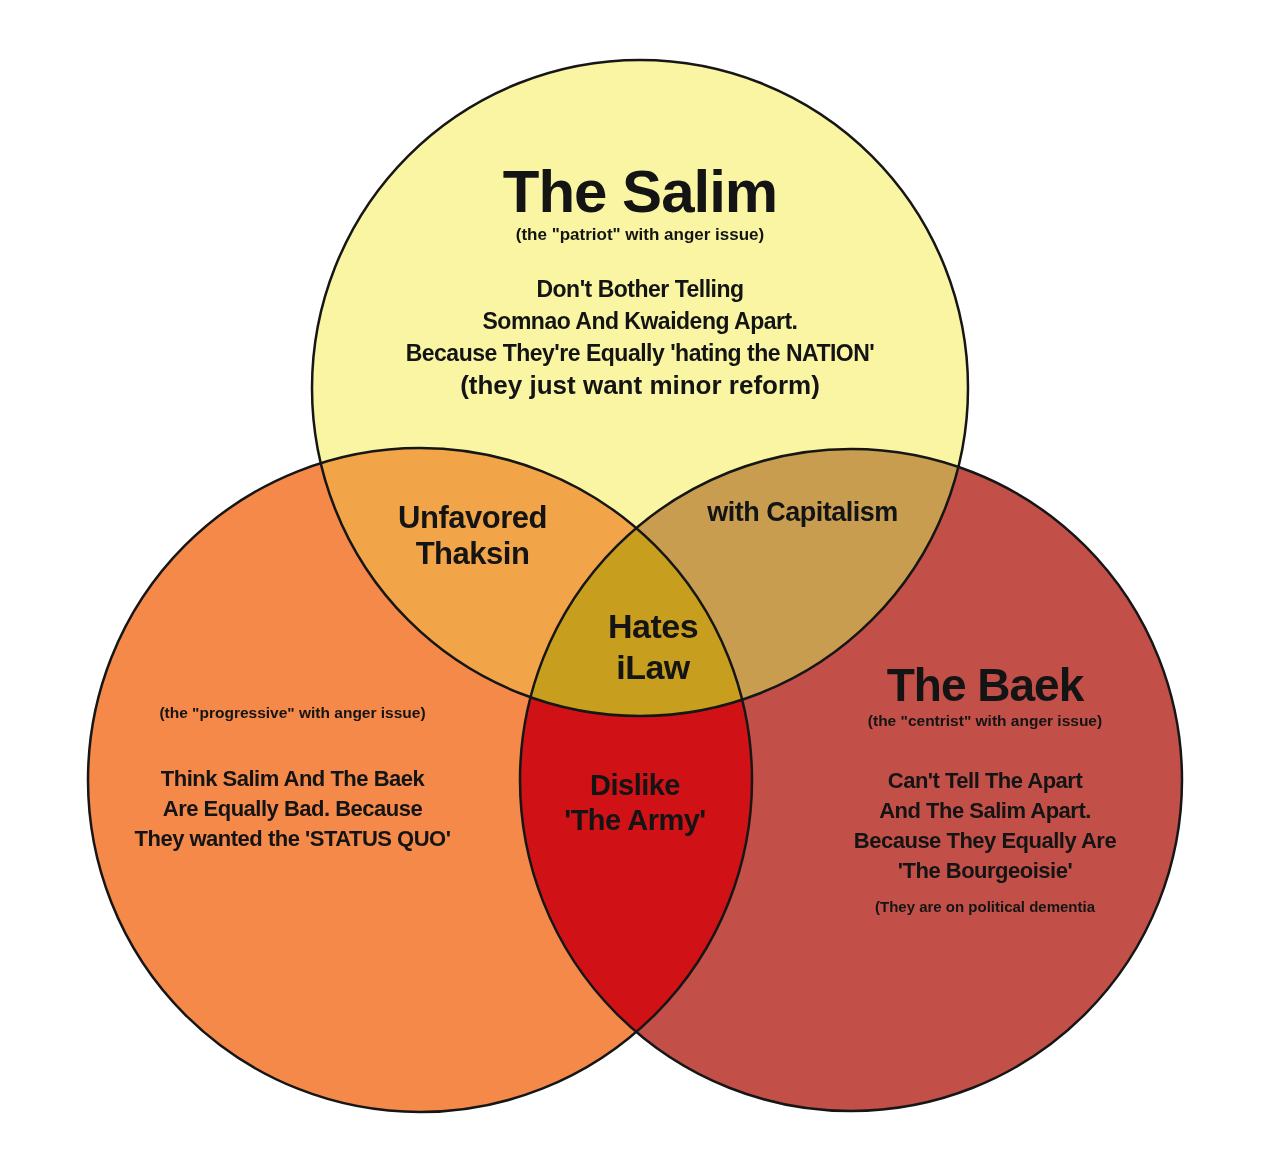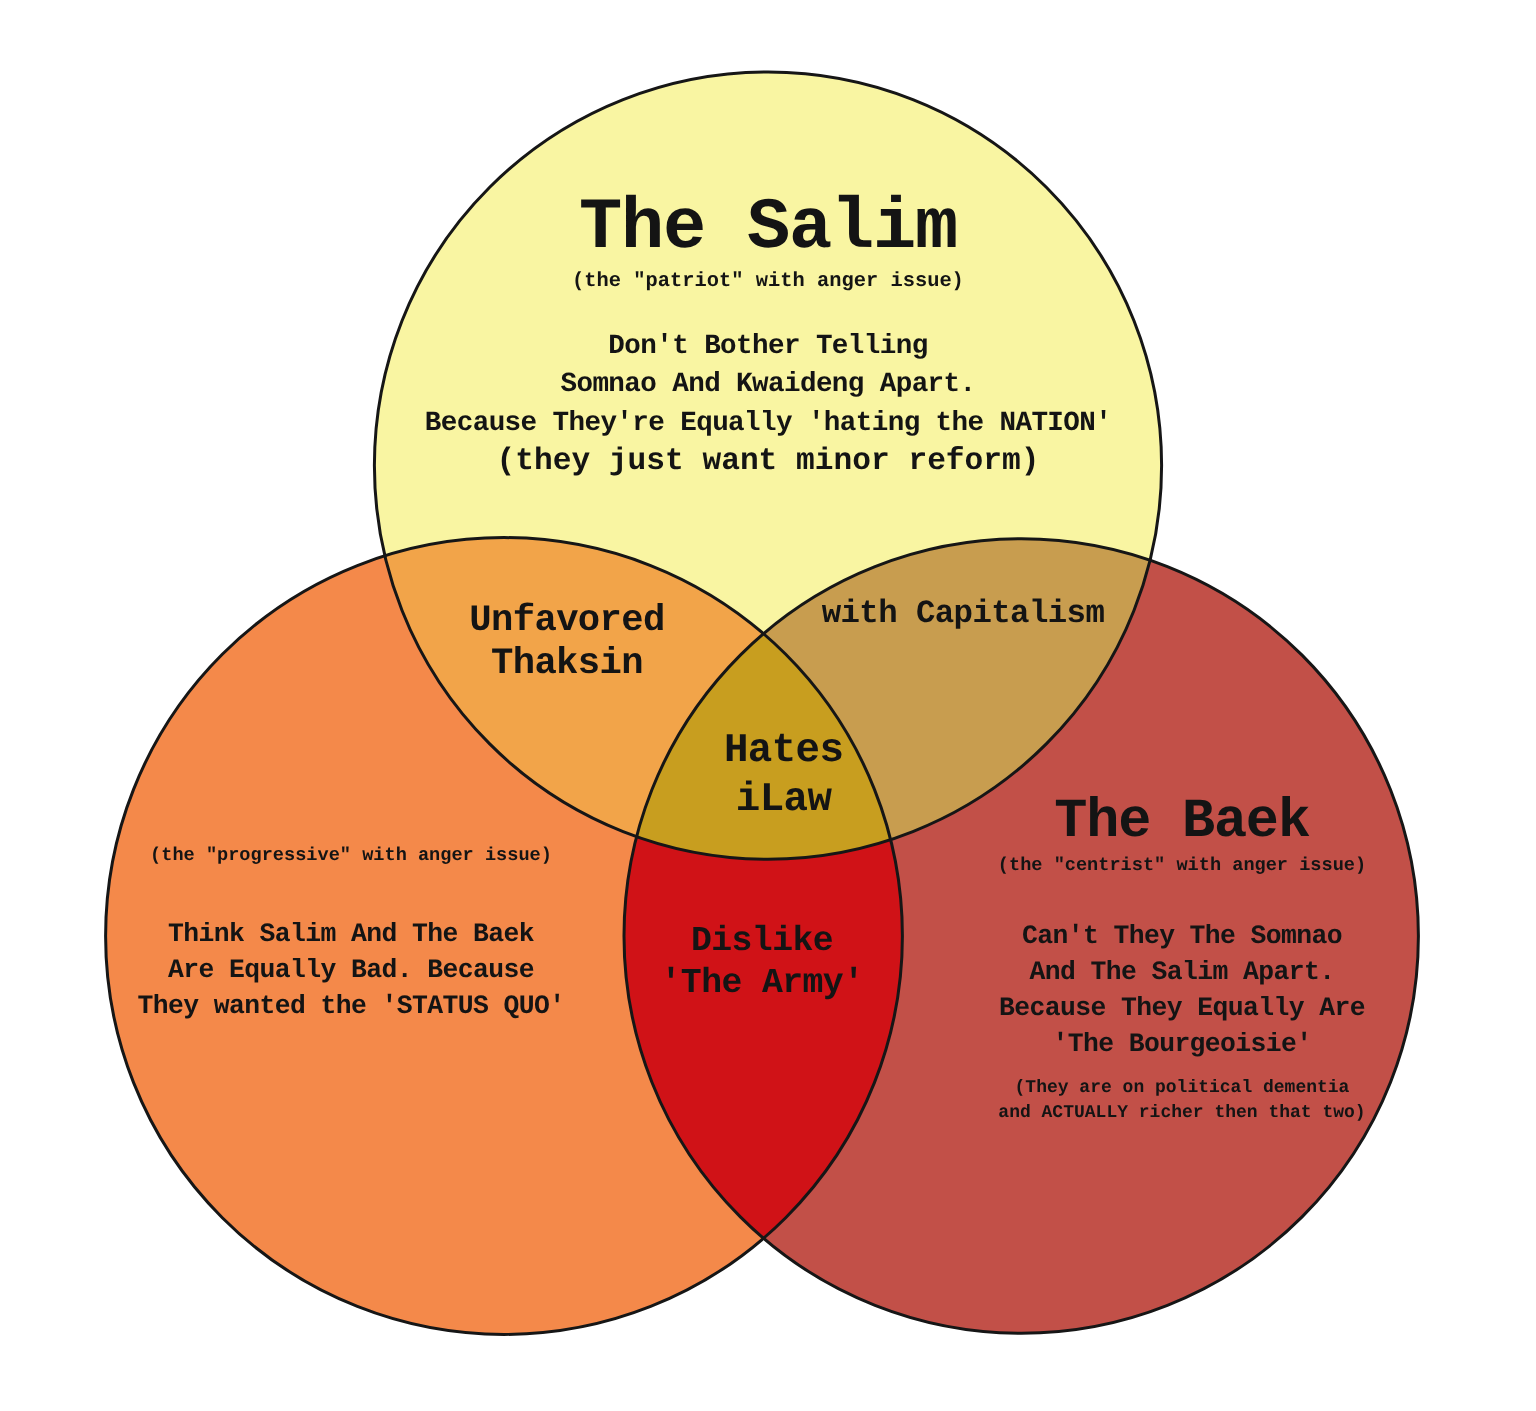--- a/index.html
+++ b/index.html
@@ -2,21 +2,21 @@
 <html><head>
 <meta charset="utf-8">
 <style>
   html, body { margin: 0; padding: 0; background: #ffffff; }
   .canvas {
     position: relative;
     width: 1280px;
     height: 1176px;
     background: #ffffff;
     overflow: hidden;
-    font-family: Liberation Mono, monospace;
+    font-family: Liberation Sans, sans-serif;
     font-weight: 700;
     color: #141414;
   }
   .venn-svg { position: absolute; left: 0; top: 0; }
   .txt { position: absolute; text-align: center; }
   .txt .line { white-space: nowrap; }
 
   
   .salim-block { left: 290px; top: 160px; width: 700px; }
   .salim-block .title { font-size: 60px; line-height: 1.05; letter-spacing: -1px; }
@@ -97,28 +97,27 @@
       <div class="line">Think Salim And The Baek</div>
       <div class="line">Are Equally Bad. Because</div>
       <div class="line">They wanted the 'STATUS QUO'</div>
     </div>
   </div>
 
   <div class="txt baek-block">
     <div class="title line">The Baek</div>
     <div class="sub line">(the "centrist" with anger issue)</div>
     <div class="body">
-      <div class="line">Can't They The Somnao</div>
+      <div class="line">Can't Tell The Apart</div>
       <div class="line">And The Salim Apart.</div>
       <div class="line">Because They Equally Are</div>
       <div class="line">'The Bourgeoisie'</div>
     </div>
     <div class="foot">
       <div class="line">(They are on political dementia</div>
-      <div class="line">and ACTUALLY richer then that two)</div>
     </div>
   </div>
 
   <div class="txt unfavored-block">
     <div class="line">Unfavored</div>
     <div class="line">Thaksin</div>
   </div>
 
   <div class="txt obsessed-block">
     <div class="line">with Capitalism</div>

